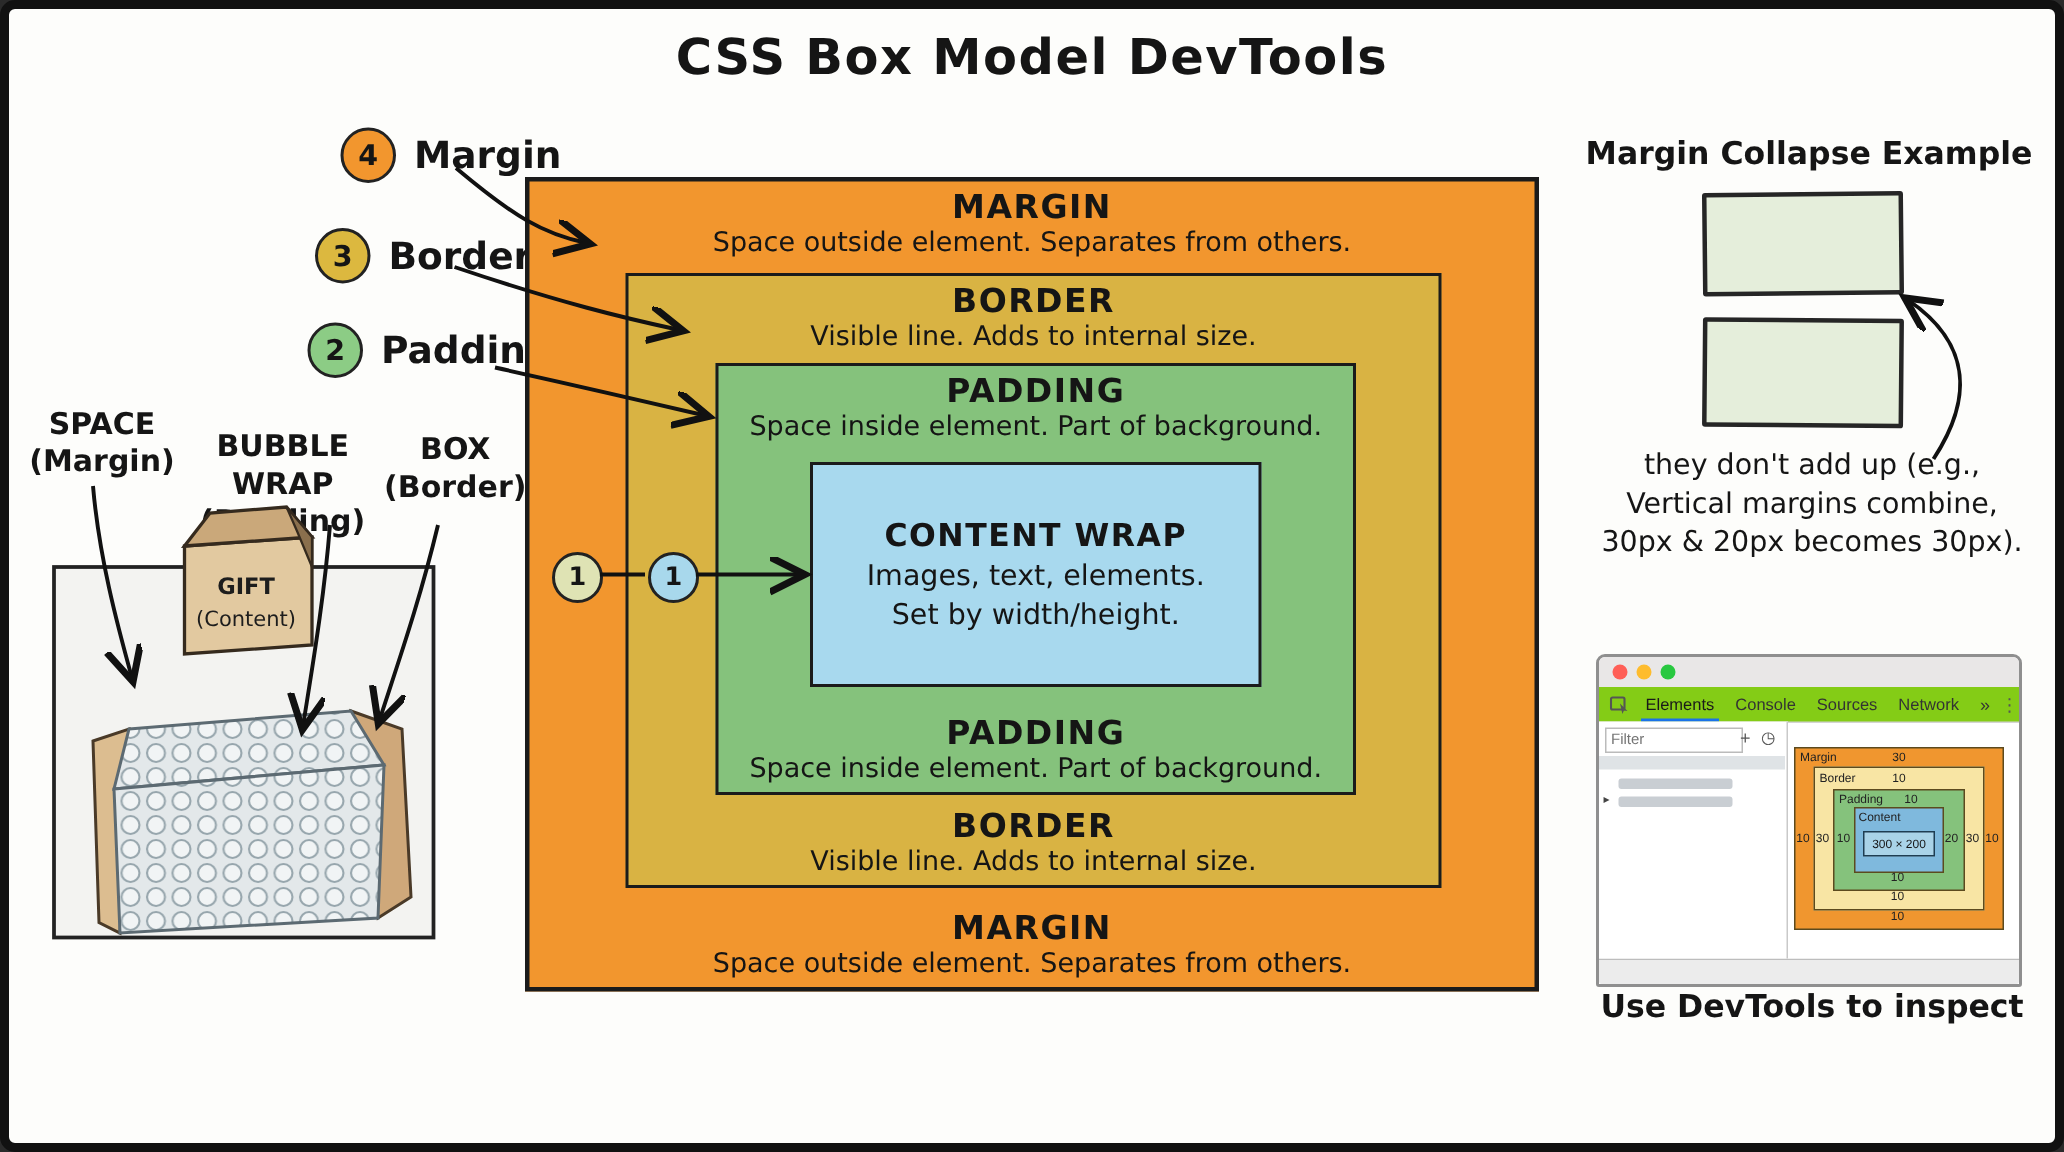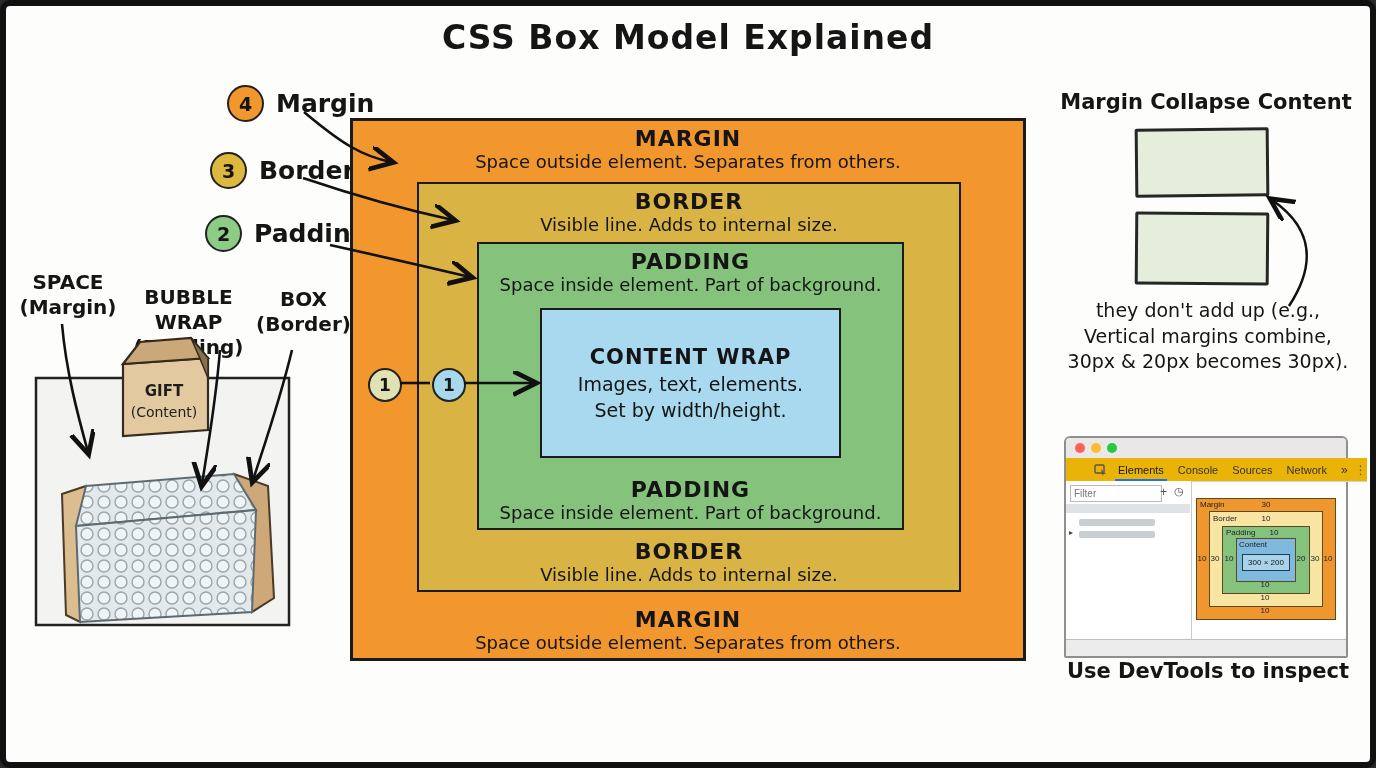--- a/index.html
+++ b/index.html
@@ -40,22 +40,22 @@
   
   .mc-title{font-size:21px;font-weight:600;text-align:center;}
   .mc-box{position:absolute;background:#e5eedb;border:3px solid #262626;border-radius:2px;}
   .mc-cap{font-size:19px;line-height:1.35;text-align:center;}
   
   .dtwin{left:1058px;top:430px;width:280px;height:218px;background:#fff;border:2px solid #8f8f8f;
          border-radius:6px 6px 2px 2px;font-family:"Liberation Sans",sans-serif;}
   .dt-titlebar{position:absolute;left:0;top:0;width:100%;height:20px;background:#e9e7e7;
                border-bottom:1px solid #c9c9c9;border-radius:4px 4px 0 0;}
   .tlight{position:absolute;top:5px;width:10px;height:10px;border-radius:50%;}
-  .dt-tabs{position:absolute;left:0;top:20px;width:100%;height:23px;background:#eab308;
-           border-bottom:1px solid #d4d4d4;display:flex;align-items:center;font-size:11px;color:#333;padding-left:21px;}
+  .dt-tabs{position:absolute;left:0;top:20px;width:100%;height:23px;background:#84cc16;
+           border-bottom:1px solid #d4d4d4;display:flex;align-items:center;font-size:11px;color:#333;}
   .dt-tab{padding:0 7px;height:100%;display:flex;align-items:center;position:relative;}
   .dt-tab.active{color:#1a1a1a;}
   .dt-tab.active::after{content:"";position:absolute;left:4px;right:4px;bottom:0;height:2px;background:#1a73e8;}
   .dt-left{position:absolute;left:0;top:43px;width:125px;bottom:17px;border-right:1px solid #c9c9c9;background:#fff;}
   .dt-filter{position:absolute;left:4px;top:4px;width:84px;height:15px;border:1px solid #bbb;
              font-size:10px;padding:0 3px;color:#444;font-family:"Liberation Sans",sans-serif;}
   .dt-graybar{position:absolute;background:#c9ced3;border-radius:2px;}
   .dt-status{position:absolute;left:0;bottom:0;width:100%;height:16px;background:#ececec;
              border-top:1px solid #bdbdbd;border-radius:0 0 2px 2px;}
   
@@ -65,21 +65,21 @@
   .cap2{font-size:21px;font-weight:600;line-height:1.4;text-align:center;}
   .attrib{font-size:21px;font-weight:700;text-align:right;margin-top:41px;}
   svg{display:block;}
   .nosel{user-select:none;}
 </style>
 </head>
 <body>
 
 <div class="frame nosel">
 
-  <div class="abs title">CSS Box Model Explained</div>
+  <div class="abs title">CSS Box Model DevTools</div>
 
   <div class="abs lrow" style="left:221px;top:79px;">
     <span class="lnum c-orange">4</span>
     <span class="llabel">Margin</span>
   </div>
   <div class="abs lrow" style="left:204px;top:146px;">
     <span class="lnum c-gold">3</span>
     <span class="llabel">Border</span>
   </div>
   <div class="abs lrow" style="left:199px;top:209px;">
@@ -165,21 +165,21 @@
     </div>
 
     <div class="marker c-pale" style="left:15px;top:247px;">
       <span>1</span>
     </div>
     <div class="marker c-blue" style="left:79px;top:247px;">
       <span>1</span>
     </div>
   </div>
 
-  <div class="abs mc-title" style="left:1050px;top:84px;width:300px;">Margin Collapse Content</div>
+  <div class="abs mc-title" style="left:1050px;top:84px;width:300px;">Margin Collapse Example</div>
   <div class="mc-box" style="left:1129px;top:122px;width:128px;height:63px;transform:rotate(-0.6deg);"></div>
   <div class="mc-box" style="left:1129px;top:206px;width:128px;height:67px;transform:rotate(0.5deg);"></div>
   <div class="abs mc-cap" style="left:1046px;top:292px;width:312px;">
     <div>they don't add up (e.g.,</div>
     <div>Vertical margins combine,</div>
     <div>30px &amp; 20px becomes 30px).</div>
   </div>
 
   <div class="abs dtwin">
     <div class="dt-titlebar">

